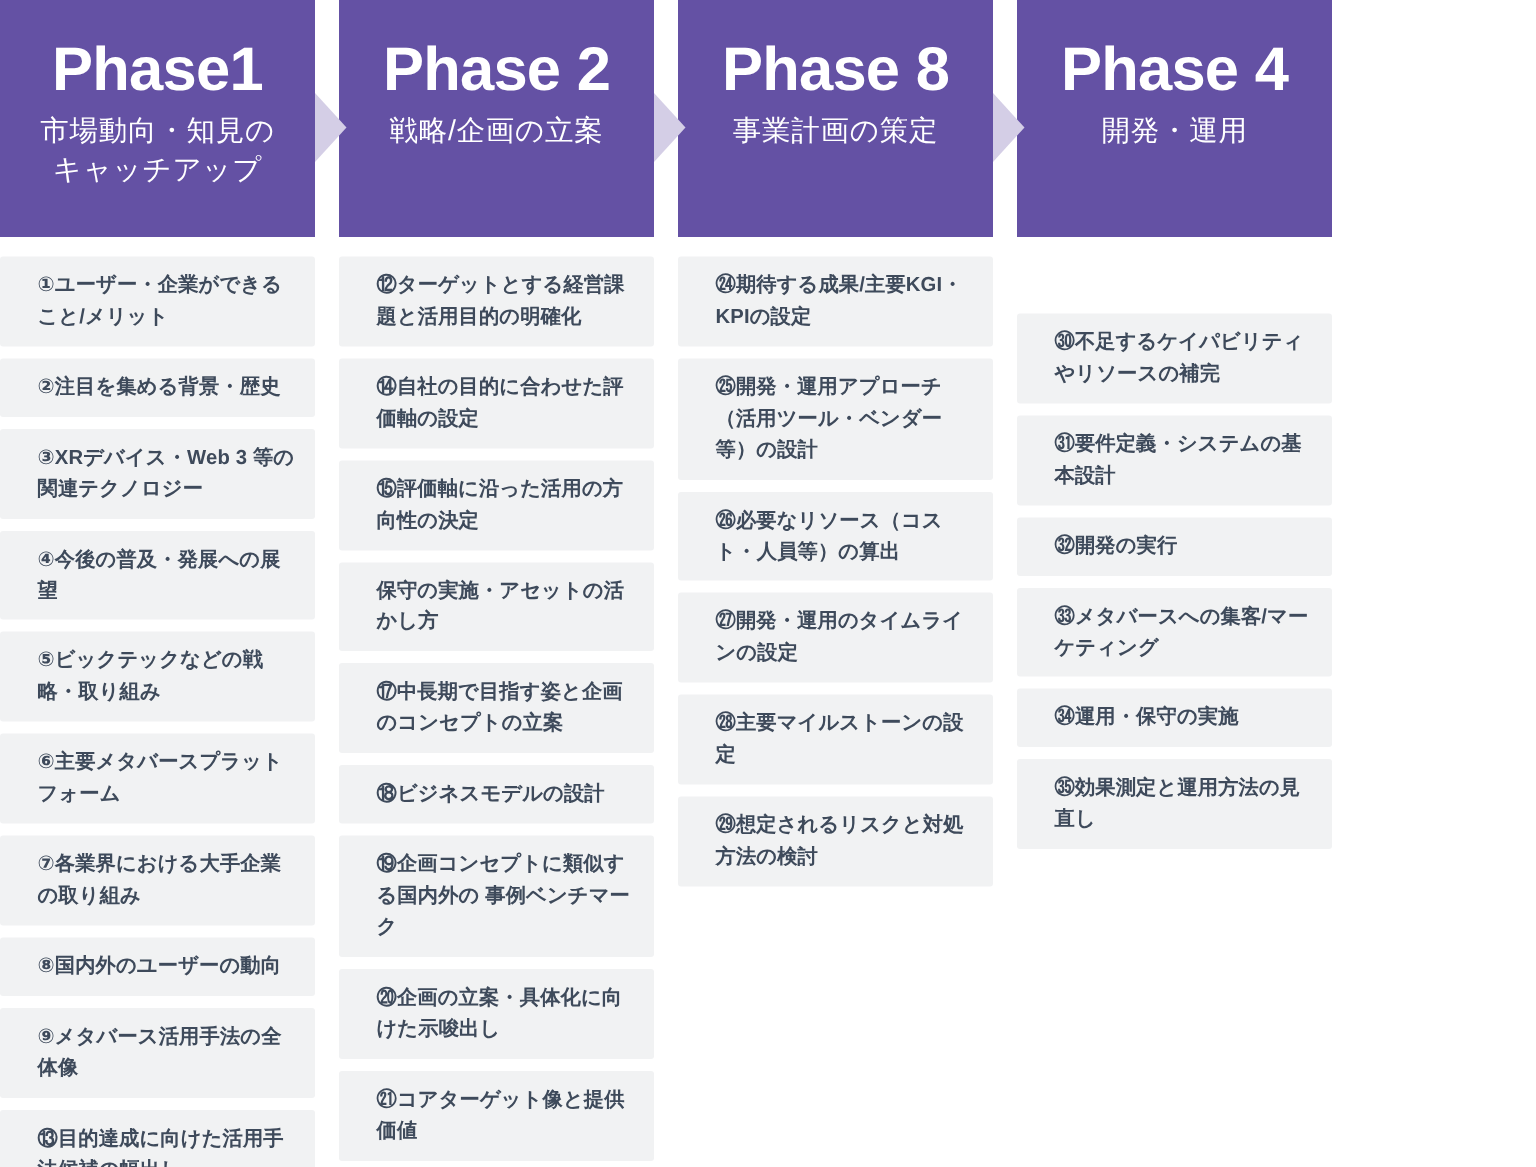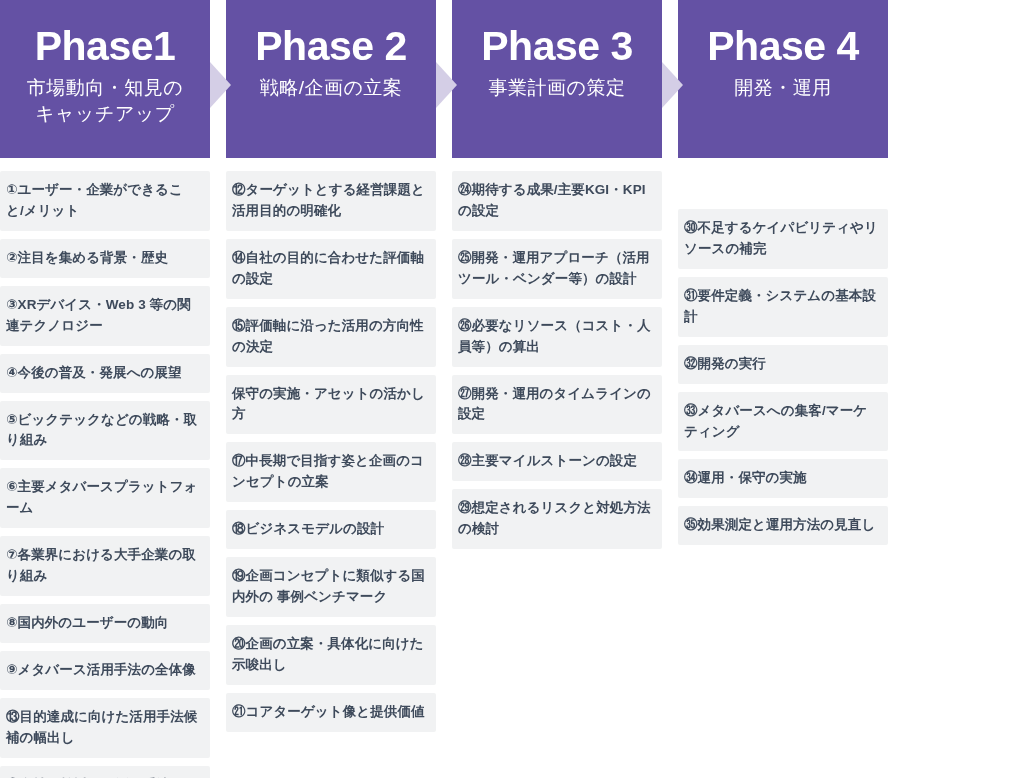--- a/index.html
+++ b/index.html
@@ -86,21 +86,21 @@
     flex-direction: column;
   }
 
   .card {
     background: #f1f2f3;
     color: #3e4a5b;
     border-radius: 2px;
     font-size: 13.5px;
     font-weight: bold;
     line-height: 1.55;
-    padding: 9px 10px 9px 6px;
+    padding: 9px 10px 9px 25px;
     margin-bottom: 8px;
     box-sizing: border-box;
     letter-spacing: 0.1px;
   }
 </style>
 </head>
 <body>
 
 <div class="board">
     <div class="column">
@@ -136,21 +136,21 @@
         <div class="card">保守の実施・アセットの活かし方</div>
         <div class="card">⑰中長期で目指す姿と企画のコンセプトの立案</div>
         <div class="card">⑱ビジネスモデルの設計</div>
         <div class="card">⑲企画コンセプトに類似する国内外の 事例ベンチマーク</div>
         <div class="card">⑳企画の立案・具体化に向けた示唆出し</div>
         <div class="card">㉑コアターゲット像と提供価値</div>
       </div>
     </div>
     <div class="column">
       <div class="phase-header">
-        <div class="phase-title">Phase 3</div>
+        <div class="phase-title">Phase 8</div>
         <div class="phase-subtitle">事業計画の策定</div>
         <div class="arrow"></div>
       </div>
       <div class="card-list">
         <div class="card">㉔期待する成果/主要KGI・KPIの設定</div>
         <div class="card">㉕開発・運用アプローチ（活用ツール・ベンダー等）の設計</div>
         <div class="card">㉖必要なリソース（コスト・人員等）の算出</div>
         <div class="card">㉗開発・運用のタイムラインの設定</div>
         <div class="card">㉘主要マイルストーンの設定</div>
         <div class="card">㉙想定されるリスクと対処方法の検討</div>

